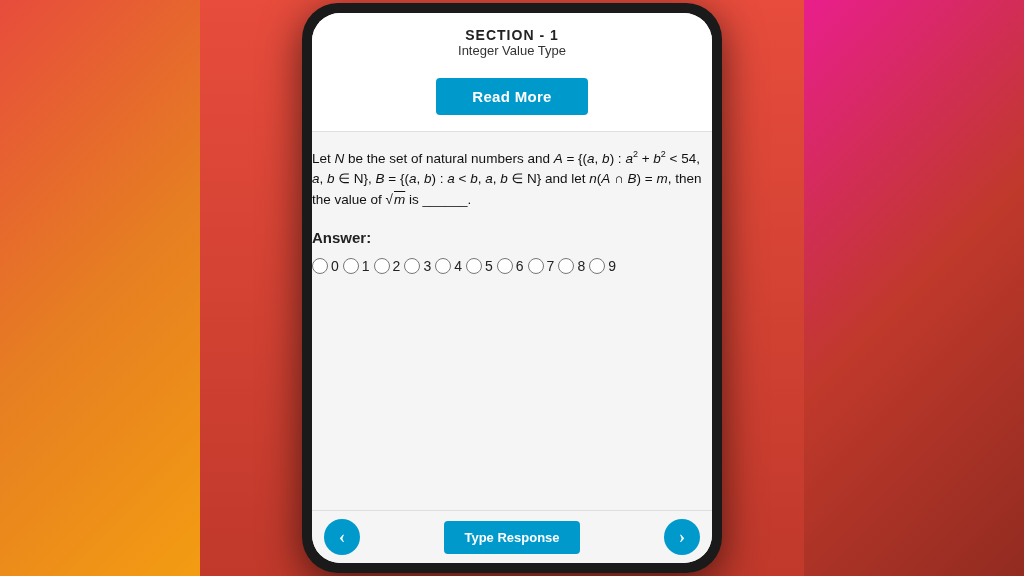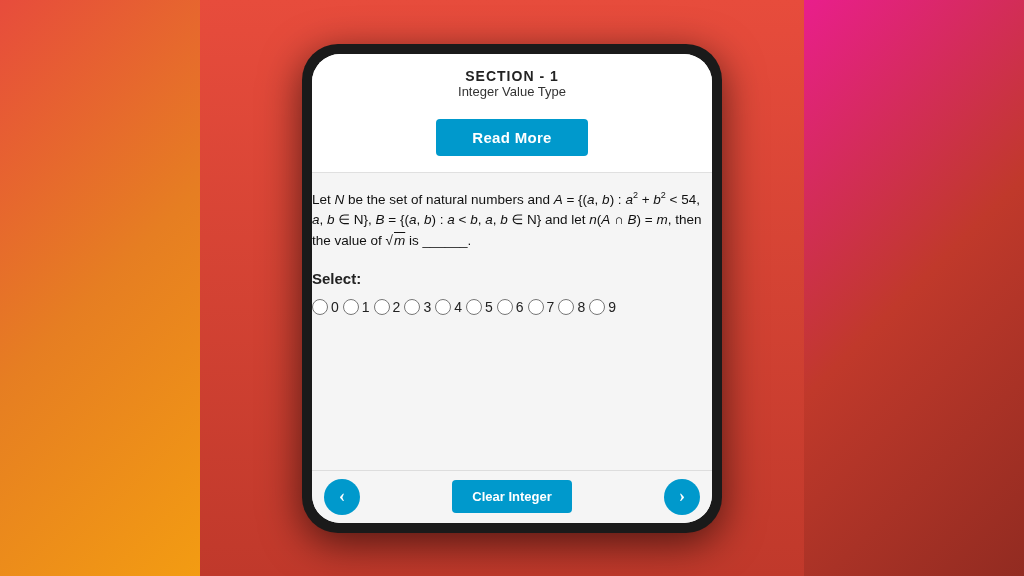--- a/index.html
+++ b/index.html
@@ -35,21 +35,21 @@
       left: 0; top: 0; right: 0; bottom: 0;
       background: linear-gradient(180deg, #e74c3c 0%, #c0392b 100%);
       z-index: 0;
     }
 
     
     .phone {
       position: relative;
       z-index: 10;
       width: 420px;
-      height: 489px;
+      height: 570px;
       background: #1a1a1a;
       border-radius: 36px;
       padding: 10px;
       box-shadow: 0 10px 40px rgba(0,0,0,0.6);
       display: flex;
       flex-direction: column;
     }
 
     .phone-screen {
       background: #f5f5f5;
@@ -214,21 +214,21 @@
       <div class="section-subtitle">Integer Value Type</div>
       <button class="read-more-btn">Read More</button>
     </div>
 
     <div class="content-area">
 
       <div class="question-text">
         Let <em>N</em> be the set of natural numbers and <em>A</em> = {(<em>a</em>, <em>b</em>) : <em>a</em><sup>2</sup> + <em>b</em><sup>2</sup> &lt; 54, <em>a</em>, <em>b</em> ∈ N}, <em>B</em> = {(<em>a</em>, <em>b</em>) : <em>a</em> &lt; <em>b</em>, <em>a</em>, <em>b</em> ∈ N} and let <em>n</em>(<em>A</em> ∩ <em>B</em>) = <em>m</em>, then the value of <span style="display:inline-flex;align-items:flex-end;font-style:italic;">√<span style="text-decoration: overline;padding-left:1px;"><em>m</em></span></span> is ______.
       </div>
 
-      <div class="answer-label">Select:</div>
+      <div class="answer-label">Answer:</div>
 
       <div class="radio-options">
         <div class="radio-item">
           <input type="radio" name="answer" value="0" style="">
           <span>0</span>
         </div>
         <div class="radio-item">
           <input type="radio" name="answer" value="1" style="">
           <span>1</span>
         </div>
@@ -265,20 +265,20 @@
           <span>9</span>
         </div>
       </div>
 
     </div>
 
     <div class="bottom-nav">
       <div class="nav-arrow">
         <span>‹</span>
       </div>
-      <button class="clear-response-btn">Clear Integer</button>
+      <button class="clear-response-btn">Type Response</button>
       <div class="nav-arrow">
         <span>›</span>
       </div>
     </div>
 
   </div>
 </div>
 
 </body></html>

